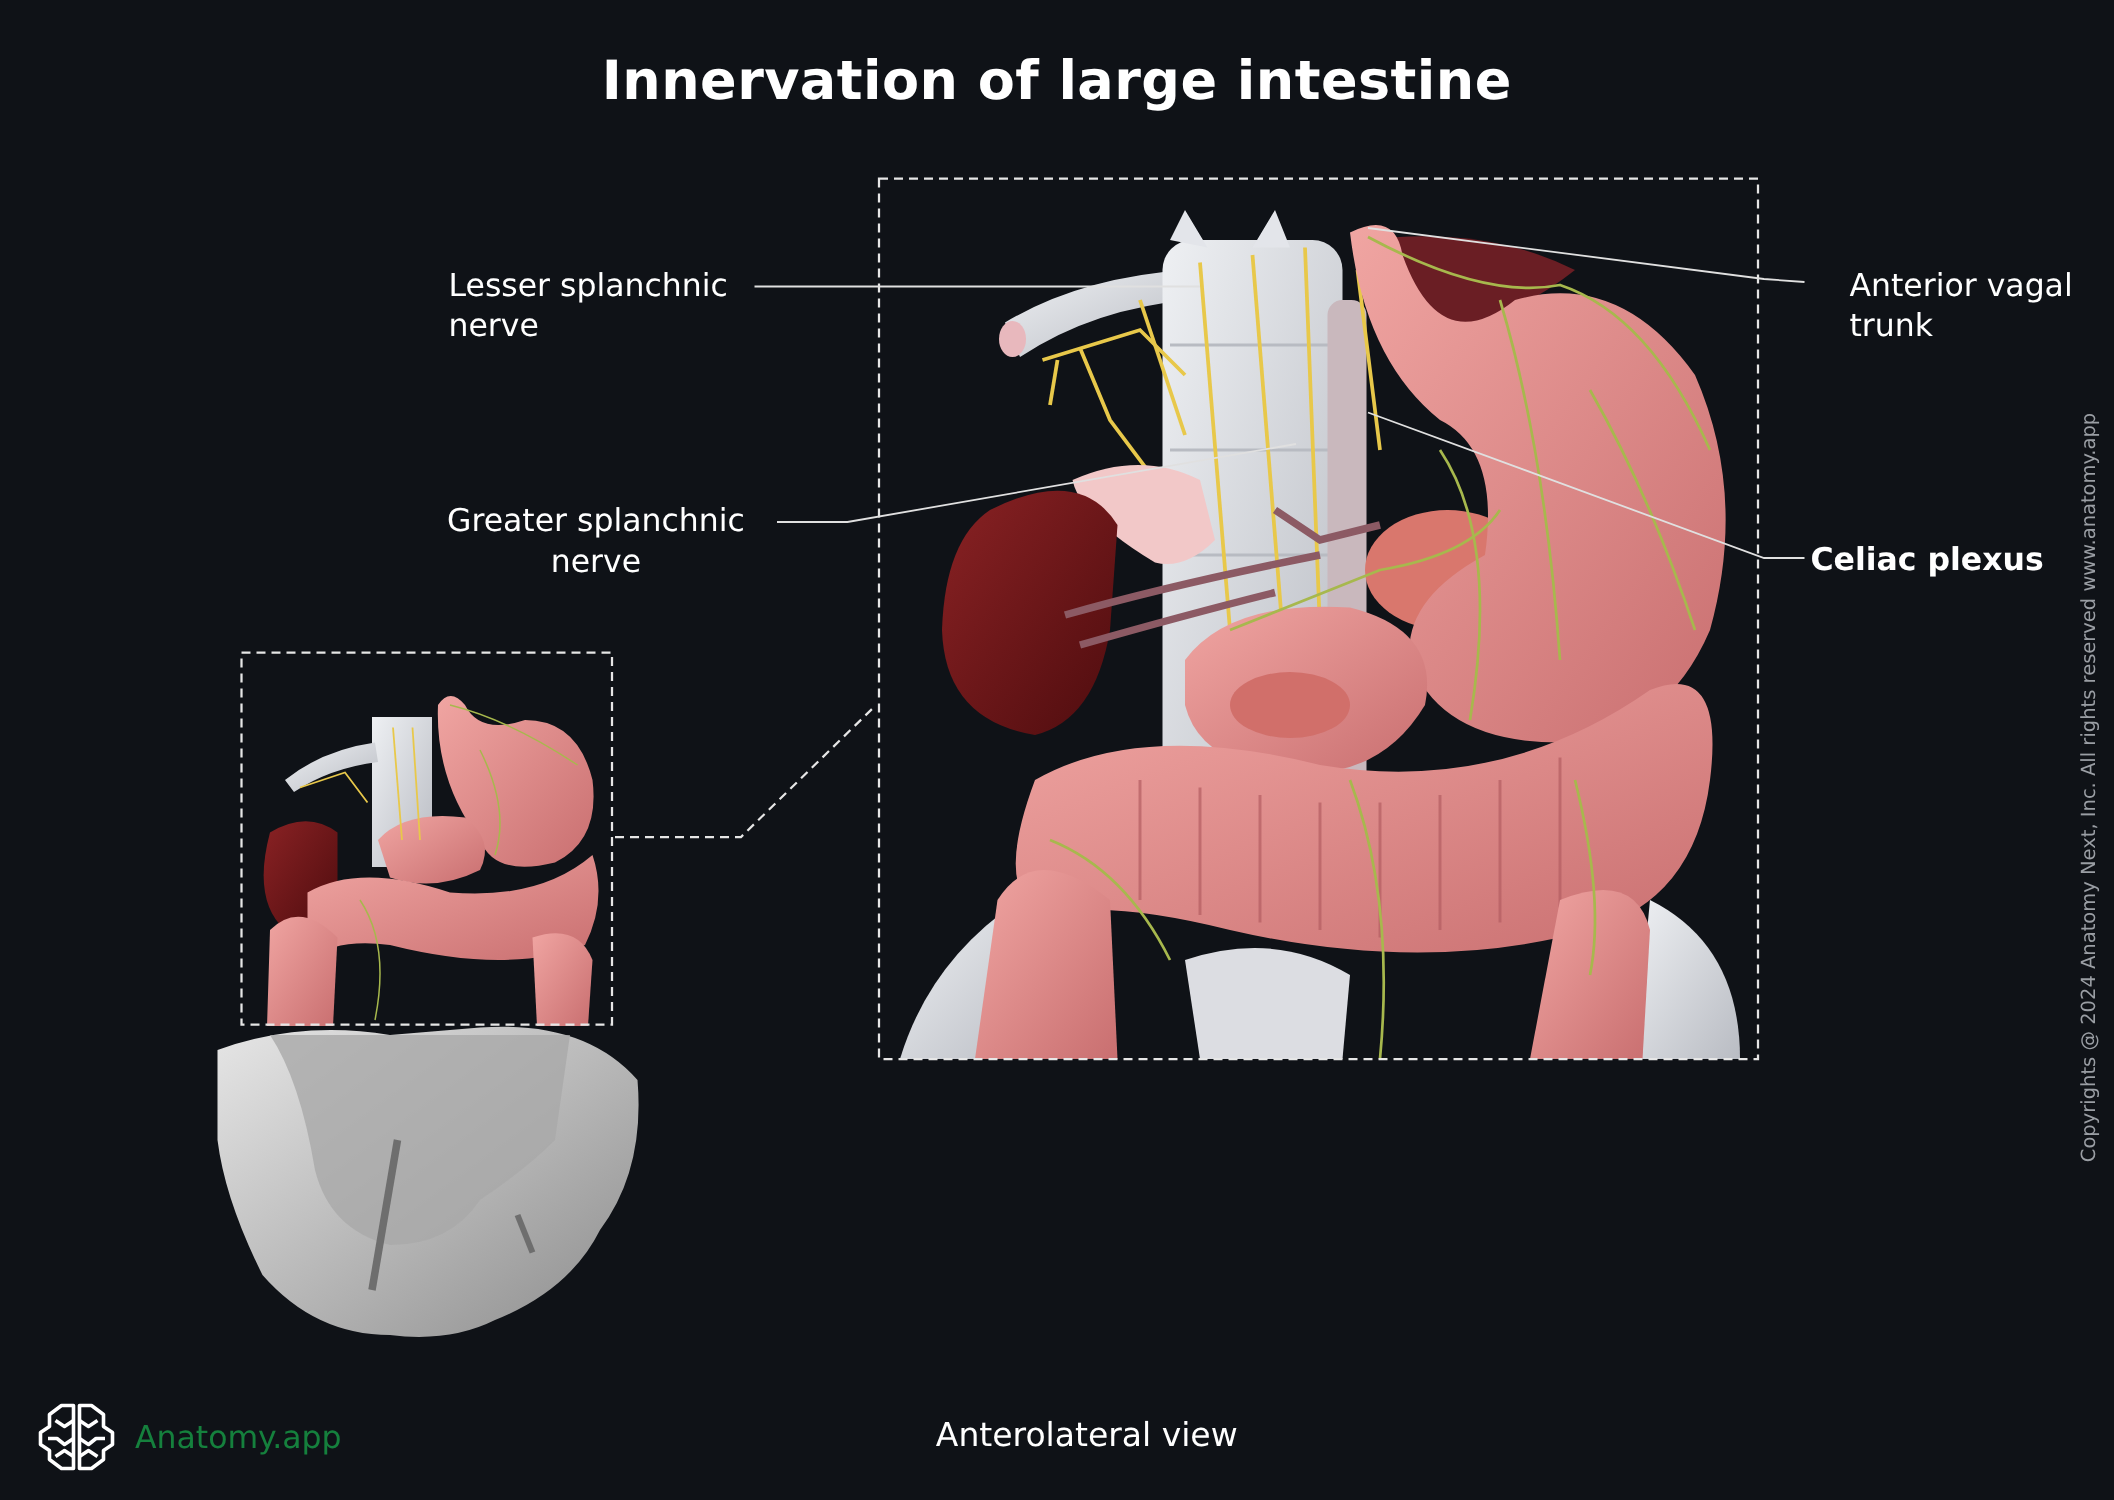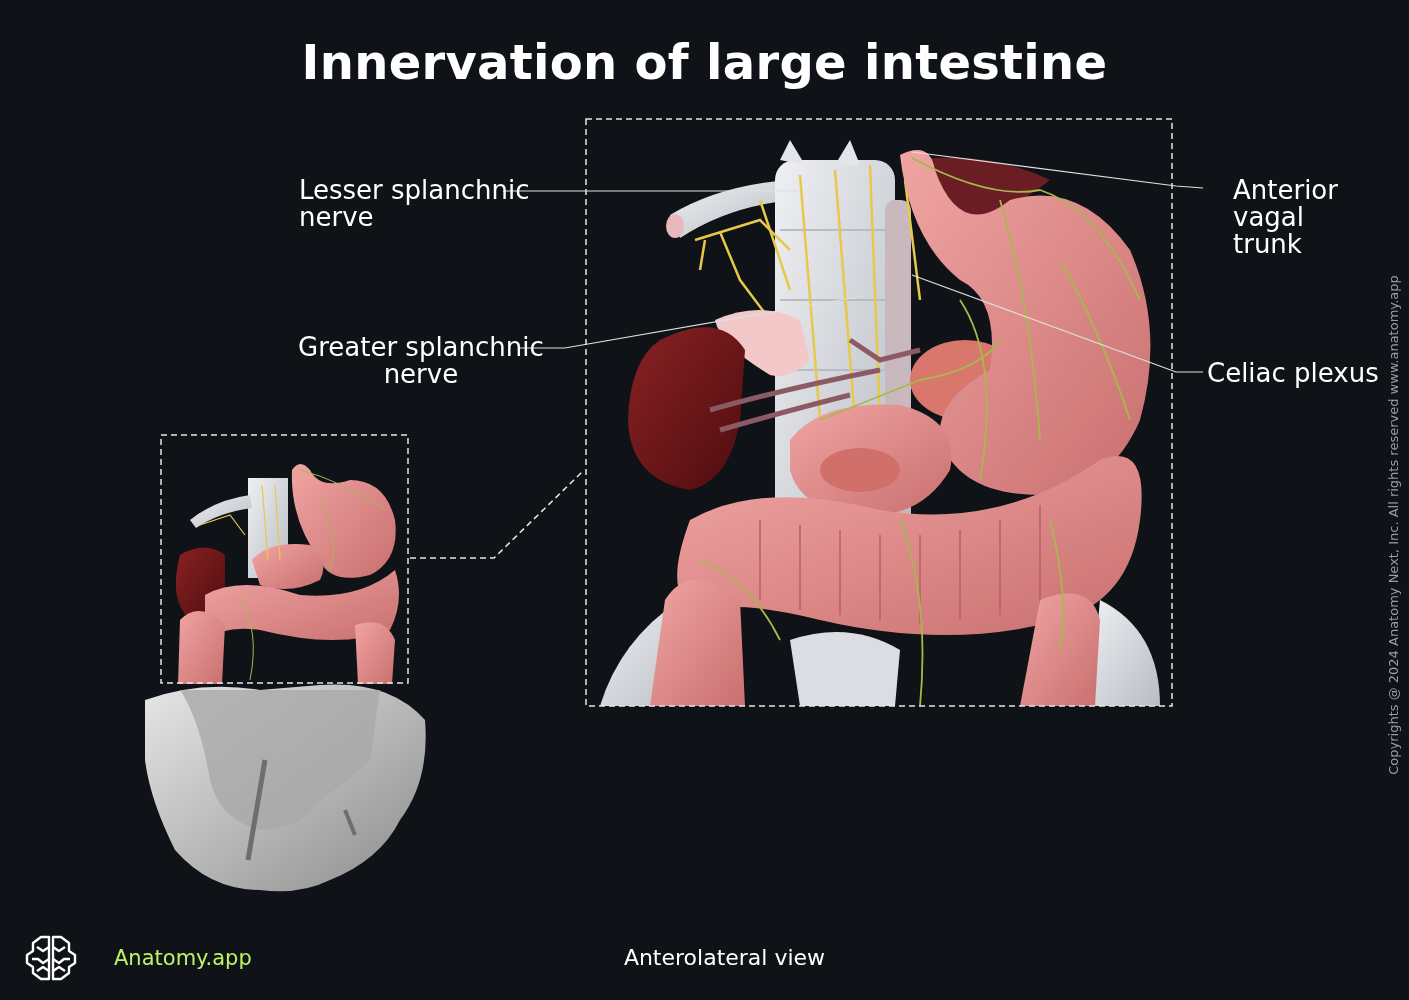--- a/index.html
+++ b/index.html
@@ -2,31 +2,31 @@
 <html><head>
 <meta charset="utf-8">
 <style>
   html, body { margin: 0; padding: 0; }
   body {
     width: 1409px; height: 1000px; background: #0f1217; position: relative; overflow: hidden;
     font-family: "DejaVu Sans", "Liberation Sans", sans-serif; color: #ffffff;
   }
   .title {
     position: absolute; left: 0; width: 1409px; top: 34px; text-align: center;
-    font-size: 48px; font-weight: bold; letter-spacing: 0.3px; color: #fff;
+    font-size: 36px; font-weight: bold; letter-spacing: 0.3px; color: #fff;
   }
   .label {
-    position: absolute; font-size: 26px; line-height: 27px; color: #fff; white-space: pre-line;
+    position: absolute; font-size: 21px; line-height: 27px; color: #fff; white-space: pre-line;
   }
   .copyright {
     position: absolute; left: 1393px; top: 525px; transform: translate(-50%, -50%) rotate(-90deg);
     font-size: 13px; color: #9a9ea4; white-space: nowrap;
   }
   .brand { position: absolute; left: 24px; top: 933px; display: flex; align-items: center; gap: 12px; }
-  .brand-name { font-size: 21px; color: #bef264; margin-left: 24px; }
+  .brand-name { font-size: 21px; color: #15803d; }
   .view-caption { position: absolute; left: 0; width: 1449px; top: 945px; text-align: center; font-size: 22px; color: #fff; }
   svg.art { position: absolute; left: 0; top: 0; }
 </style>
 </head>
 <body>
 
 <svg class="art" width="1409" height="1000">
   <defs>
     <linearGradient id="pink" x1="0" y1="0" x2="1" y2="1">
       <stop offset="0" stop-color="#f0a5a2"></stop>
@@ -165,21 +165,21 @@
 </svg>
 
 <div class="title">Innervation of large intestine</div>
 
 <div class="label" style="left:299px; top:177px;">Lesser splanchnic
 nerve</div>
 <div class="label" style="left:298px; top:334px;text-align:center;">Greater splanchnic
 nerve</div>
 <div class="label" style="left:1233px; top:177px;">Anterior vagal
 trunk</div>
-<div class="label" style="left:1207px; top:360px;">Celiac plexus</div>
+<div class="label" style="left:1207px; top:360px;font-weight:bold;">Celiac plexus</div>
 
 <div class="copyright">Copyrights @ 2024 Anatomy Next, Inc. All rights reserved www.anatomy.app</div>
 
 <div class="brand">
   <svg width="54" height="50" viewBox="0 0 54 50">
     <g fill="none" stroke="#ffffff" stroke-width="2.4" stroke-linejoin="round">
       <path d="M25 4 L17 4 L9 10 L9 18 L3 22 L3 30 L9 34 L9 40 L17 46 L25 46 Z"></path>
       <path d="M29 4 L37 4 L45 10 L45 18 L51 22 L51 30 L45 34 L45 40 L37 46 L29 46 Z"></path>
       <path d="M13 14 L19 18 L25 14 M8 26 L14 26 L19 30 L25 26 M13 38 L19 34 L25 38"></path>
       <path d="M41 14 L35 18 L29 14 M46 26 L40 26 L35 30 L29 26 M41 38 L35 34 L29 38"></path>

